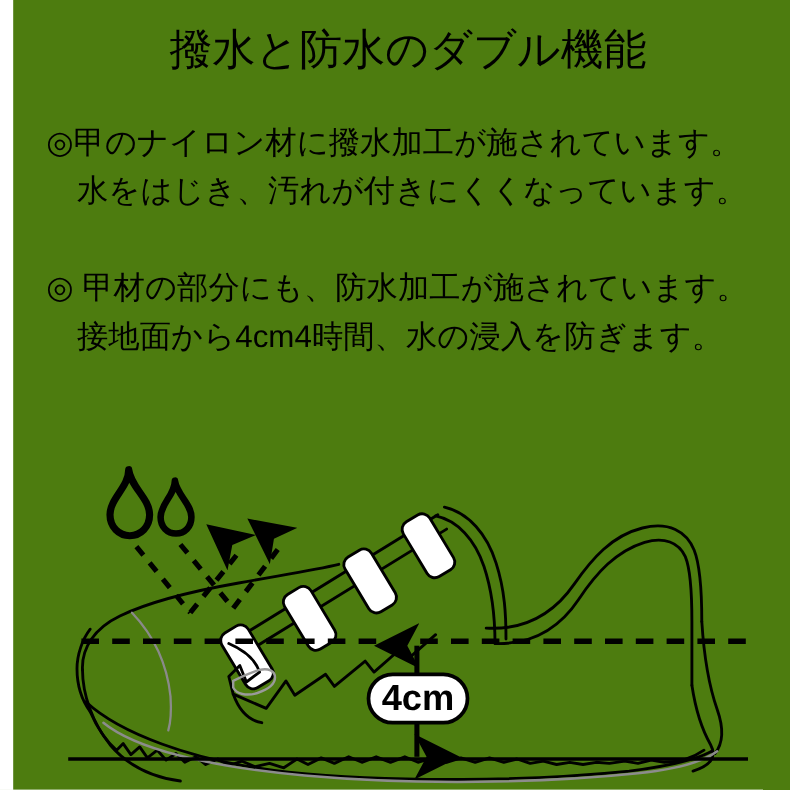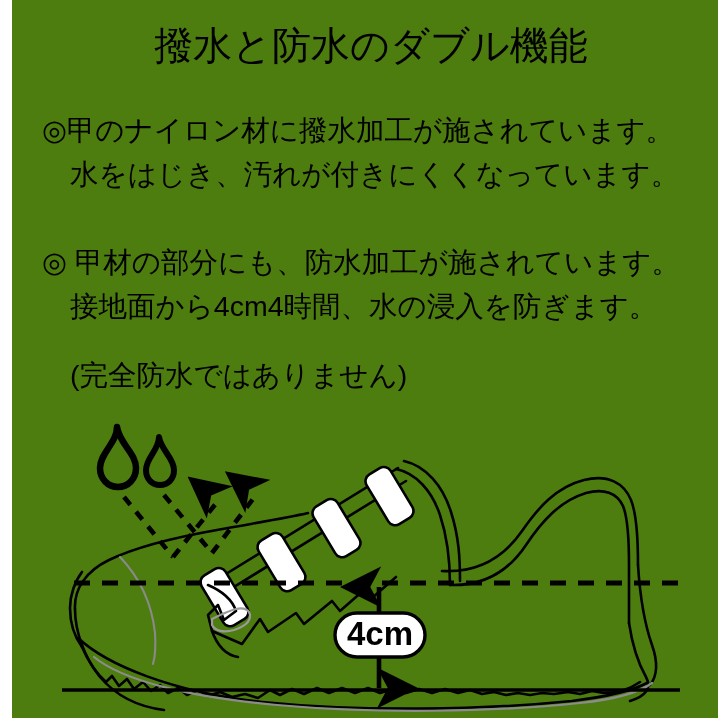--- a/index.html
+++ b/index.html
@@ -98,21 +98,20 @@
   <div class="para" id="para1">
     <span class="line">◎甲のナイロン材に撥水加工が施されています。</span>
     <span class="line indent">水をはじき、汚れが付きにくくなっています。</span>
   </div>
 
   <div class="para" id="para2">
     <span class="line">◎ 甲材の部分にも、防水加工が施されています。</span>
     <span class="line indent">接地面から4cm4時間、水の浸入を防ぎます。</span>
   </div>
 
-  <div class="note">(完全防水ではありません)</div>
 
   <div id="illustration">
     <svg viewBox="0 0 718 313" xmlns="http://www.w3.org/2000/svg">
 
       <defs>
         <marker id="arrowUp" markerWidth="9" markerHeight="9" refX="4.5" refY="8.5" orient="auto-start-reverse">
           <path d="M4.5 0 L9 9 L4.5 6.6 L0 9 Z" fill="#000"></path>
         </marker>
       </defs>
 

